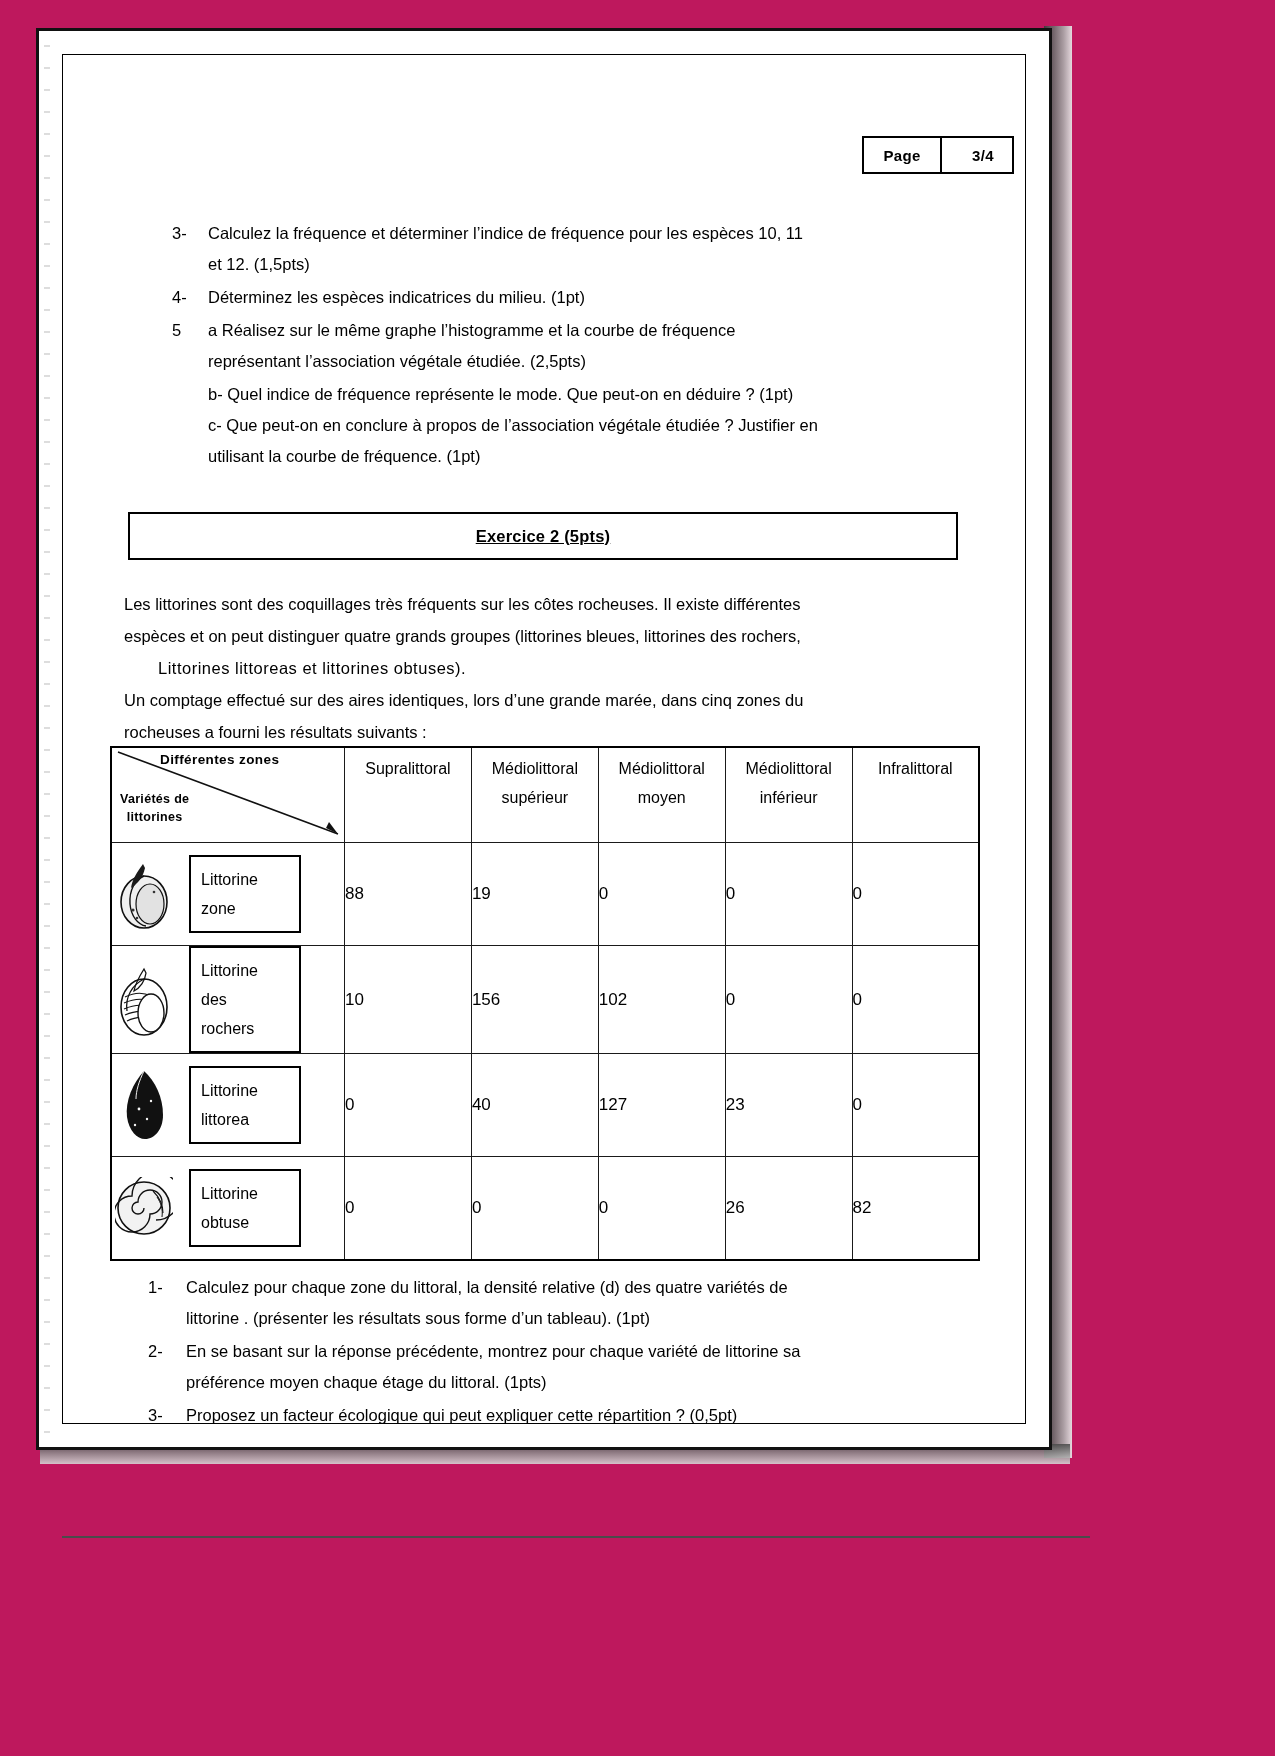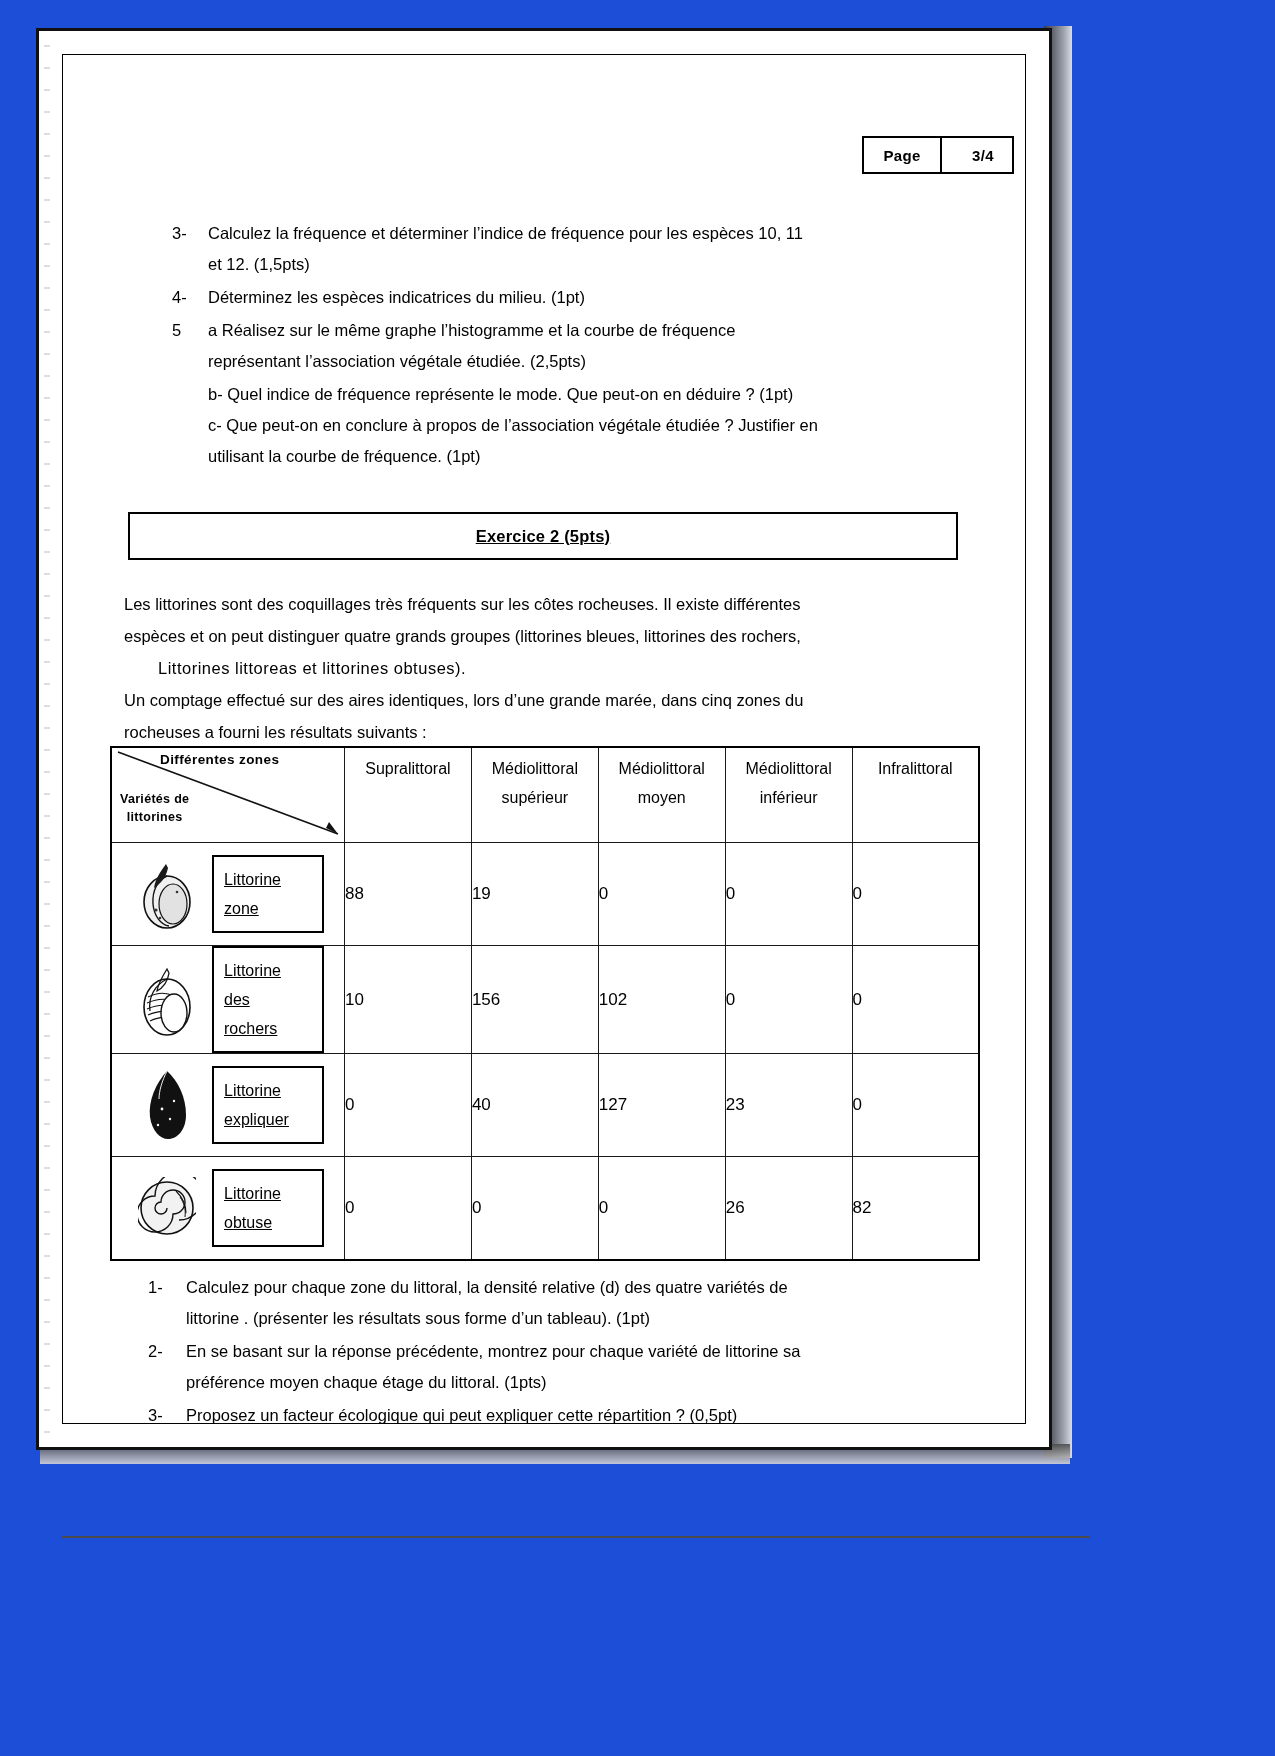--- a/index.html
+++ b/index.html
@@ -14,21 +14,21 @@
     position: relative;
     overflow: hidden;
   }
 
   
   .scan-sheet {
     position: absolute;
     left: 0; top: 0;
     width: 1275px;
     height: 1756px;
-    background: #1d4ed8;
+    background: #be185d;
   }
   .page-shadow-right {
     position: absolute;
     left: 1044px; top: 26px;
     width: 28px; height: 1432px;
     background: linear-gradient(to right, #3a3a3a 0%, #6d6d6d 35%, #a9a9a9 70%, #e8e8e8 100%);
     opacity: .92;
   }
   .page-shadow-bottom {
     position: absolute;
@@ -221,23 +221,22 @@
   .species-cell {
     width: 232px;
     height: 102px;
     padding: 0 !important;
     vertical-align: middle;
   }
   .species-inner {
     display: flex;
     align-items: center;
     height: 100%;
-    padding-left: 24px;
+    padding-left: 1px;
     box-sizing: border-box;
-    text-decoration: underline;
   }
   .shell-icon {
     width: 62px;
     flex: 0 0 62px;
     display: flex;
     align-items: center;
     justify-content: center;
   }
   .species-label {
     border: 2px solid #000;
@@ -426,21 +425,21 @@
                   <path d="M27 4 C16 16 8 34 10 50 C12 64 20 72 28 72 C38 72 46 62 46 48 C46 30 38 14 27 4 Z" fill="#111"></path>
                   <circle cx="22" cy="42" r="1.4" fill="#f4f4f4"></circle>
                   <circle cx="30" cy="52" r="1.2" fill="#f4f4f4"></circle>
                   <circle cx="18" cy="58" r="1.2" fill="#f4f4f4"></circle>
                   <circle cx="34" cy="34" r="1.2" fill="#f4f4f4"></circle>
                   <path d="M27 4 C22 14 19 24 19 32" fill="none" stroke="#f0f0f0" stroke-width="1"></path>
                 </svg>
               </div>
               <div class="species-label">
                 <span class="ln">Littorine</span>
-                <span class="ln">expliquer</span>
+                <span class="ln">littorea</span>
               </div>
             </div>
           </td>
           <td class="num-cell vsep-dashed">0</td>
           <td class="num-cell vsep-dashed">40</td>
           <td class="num-cell">127</td>
           <td class="num-cell">23</td>
           <td class="num-cell">0</td>
         </tr>
 

